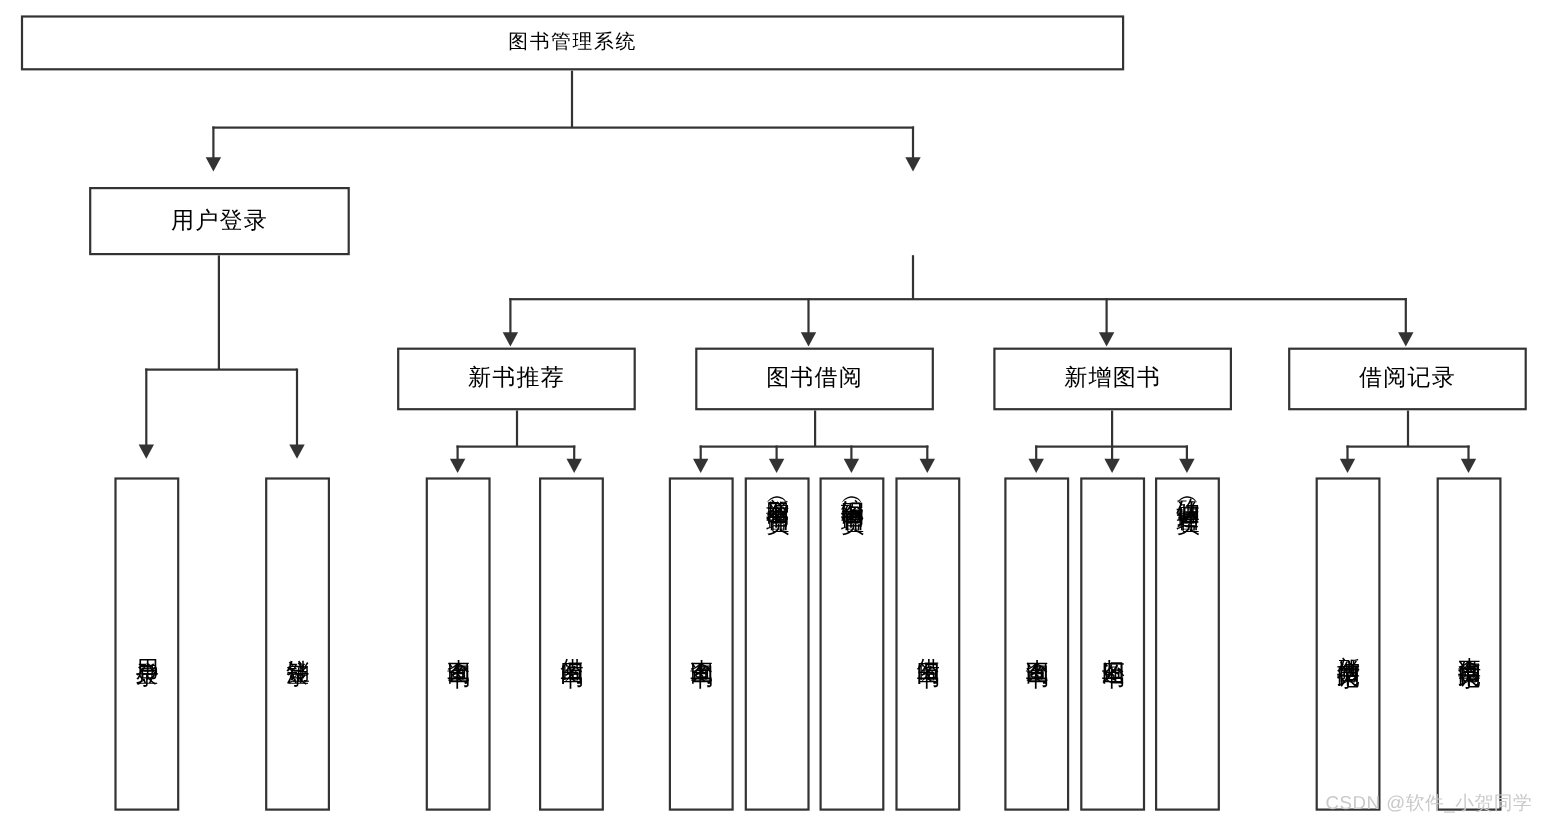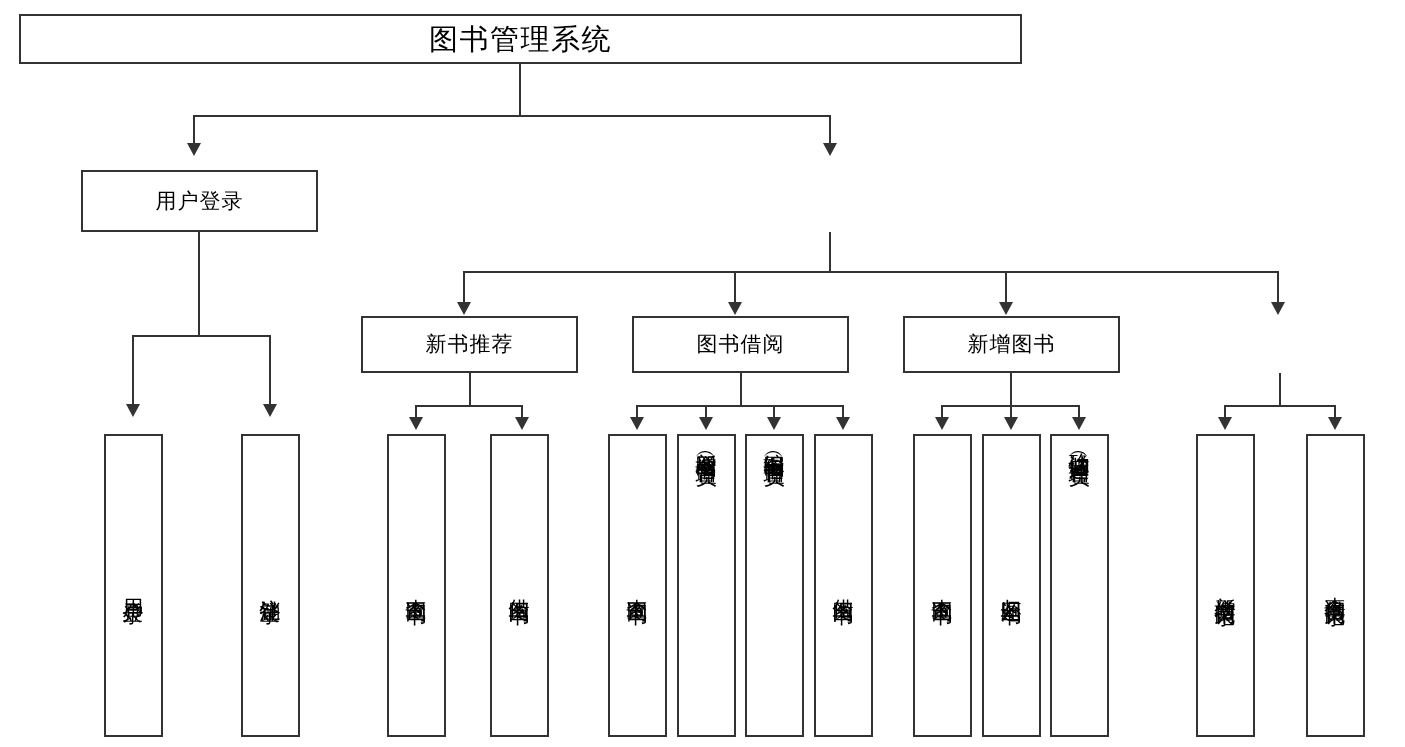--- a/index.html
+++ b/index.html
@@ -35,21 +35,21 @@
     text-align: center;
     line-height: 1.18;
     white-space: nowrap;
   }
   
   .node.horiz .label {
     font-size: 21px;
     letter-spacing: 1px;
   }
   .node.root .label {
-    font-size: 29px;
+    font-size: 18px;
     letter-spacing: 1.5px;
   }
   
   .node.vert {
     align-items: flex-start;
     justify-content: center;
     padding-top: 0;
   }
   .node.vert .label {
     writing-mode: vertical-rl;
@@ -133,20 +133,23 @@
 
   <div class="node horiz" style="left:632px; top:316px; width:217px; height:57px;">
     <span class="label">图书借阅</span>
   </div>
   <div class="node horiz" style="left:361px; top:316px; width:217px; height:57px;">
     <span class="label">新书推荐</span>
   </div>
   <div class="node horiz" style="left:903px; top:316px; width:217px; height:57px;">
     <span class="label">新增图书</span>
   </div>
+  <div class="node horiz" style="left:1171px; top:316px; width:217px; height:57px;">
+    <span class="label">借阅记录</span>
+  </div>
 
   <div class="ln v" style="left:469px; top:373px; height:33px;"></div>
   <div class="ln h" style="left:415px; top:405px; width:108px;"></div>
   <div class="ln v" style="left:415px; top:405px; height:14px;"></div>
   <div class="arrow" style="left:409px; top:417px;"></div>
   <div class="ln v" style="left:521px; top:405px; height:14px;"></div>
   <div class="arrow" style="left:515px; top:417px;"></div>
 
   <div class="ln v" style="left:740px; top:373px; height:33px;"></div>
   <div class="ln h" style="left:636px; top:405px; width:208px;"></div>
@@ -212,14 +215,15 @@
     <span class="label">确认归还（管理员）</span>
   </div>
 
   <div class="node vert mid" style="left:1196px; top:434px; width:59px; height:303px;">
     <span class="label">新增借阅记录</span>
   </div>
   <div class="node vert mid" style="left:1306px; top:434px; width:59px; height:303px;">
     <span class="label">查询借阅记录</span>
   </div>
 
+  <div id="watermark">CSDN @软件_小贺同学</div>
 
 </div>
 
 </body></html>

